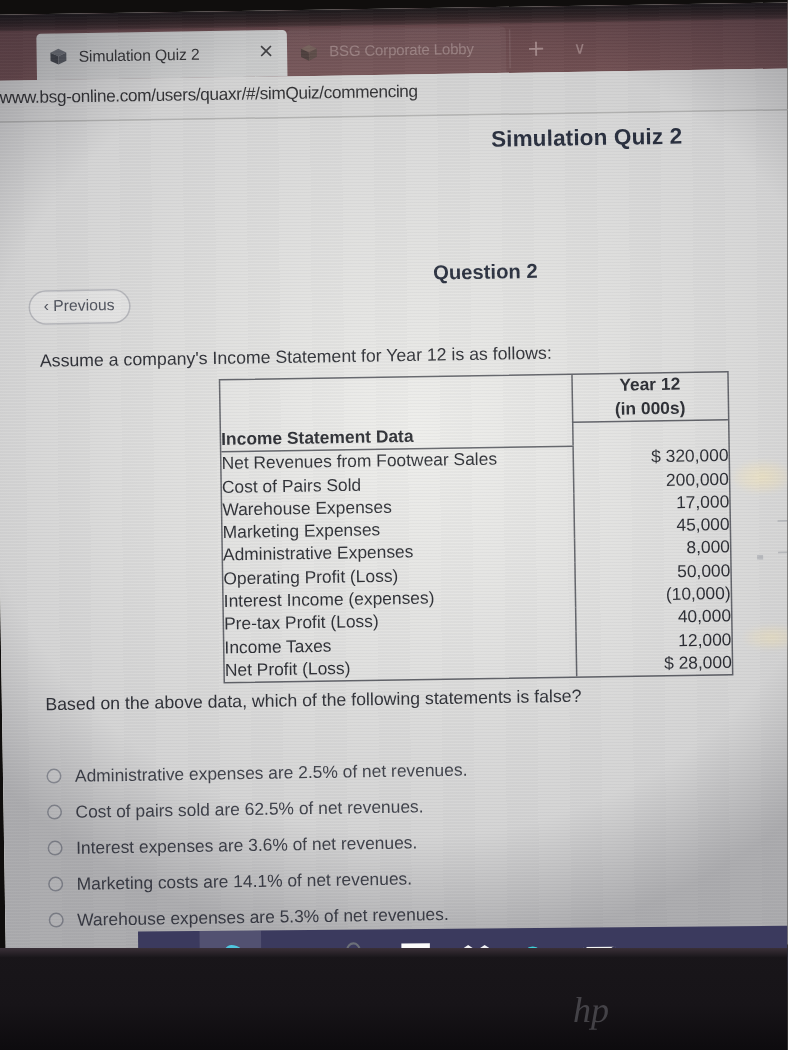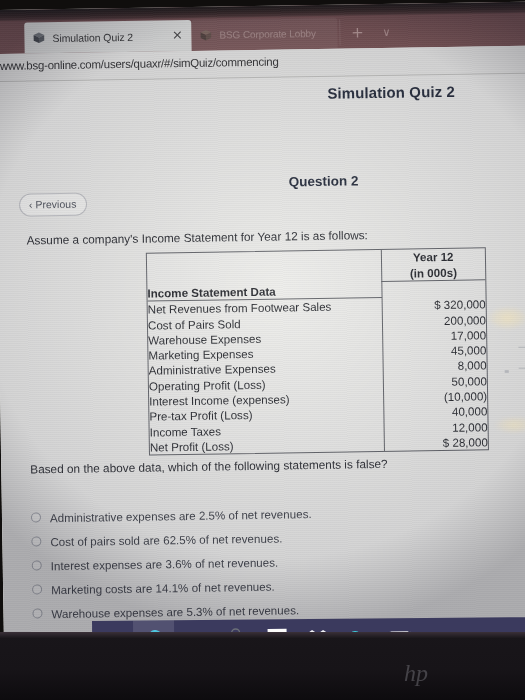--- a/index.html
+++ b/index.html
@@ -372,21 +372,21 @@
   
   #mic-icon-wrap {
     position: absolute;
     left: 119px; top: 632px;
     z-index: 52;
   }
 
   
   #hp-logo {
     position: absolute;
-    left: 394px; top: 657px;
+    left: 372px; top: 657px;
     width: 44px; height: 30px;
     z-index: 70;
     opacity: 0.55;
   }
 
   
   #bezel {
     position: absolute;
     left: 0; top: 632px;
     width: 525px; height: 68px;

